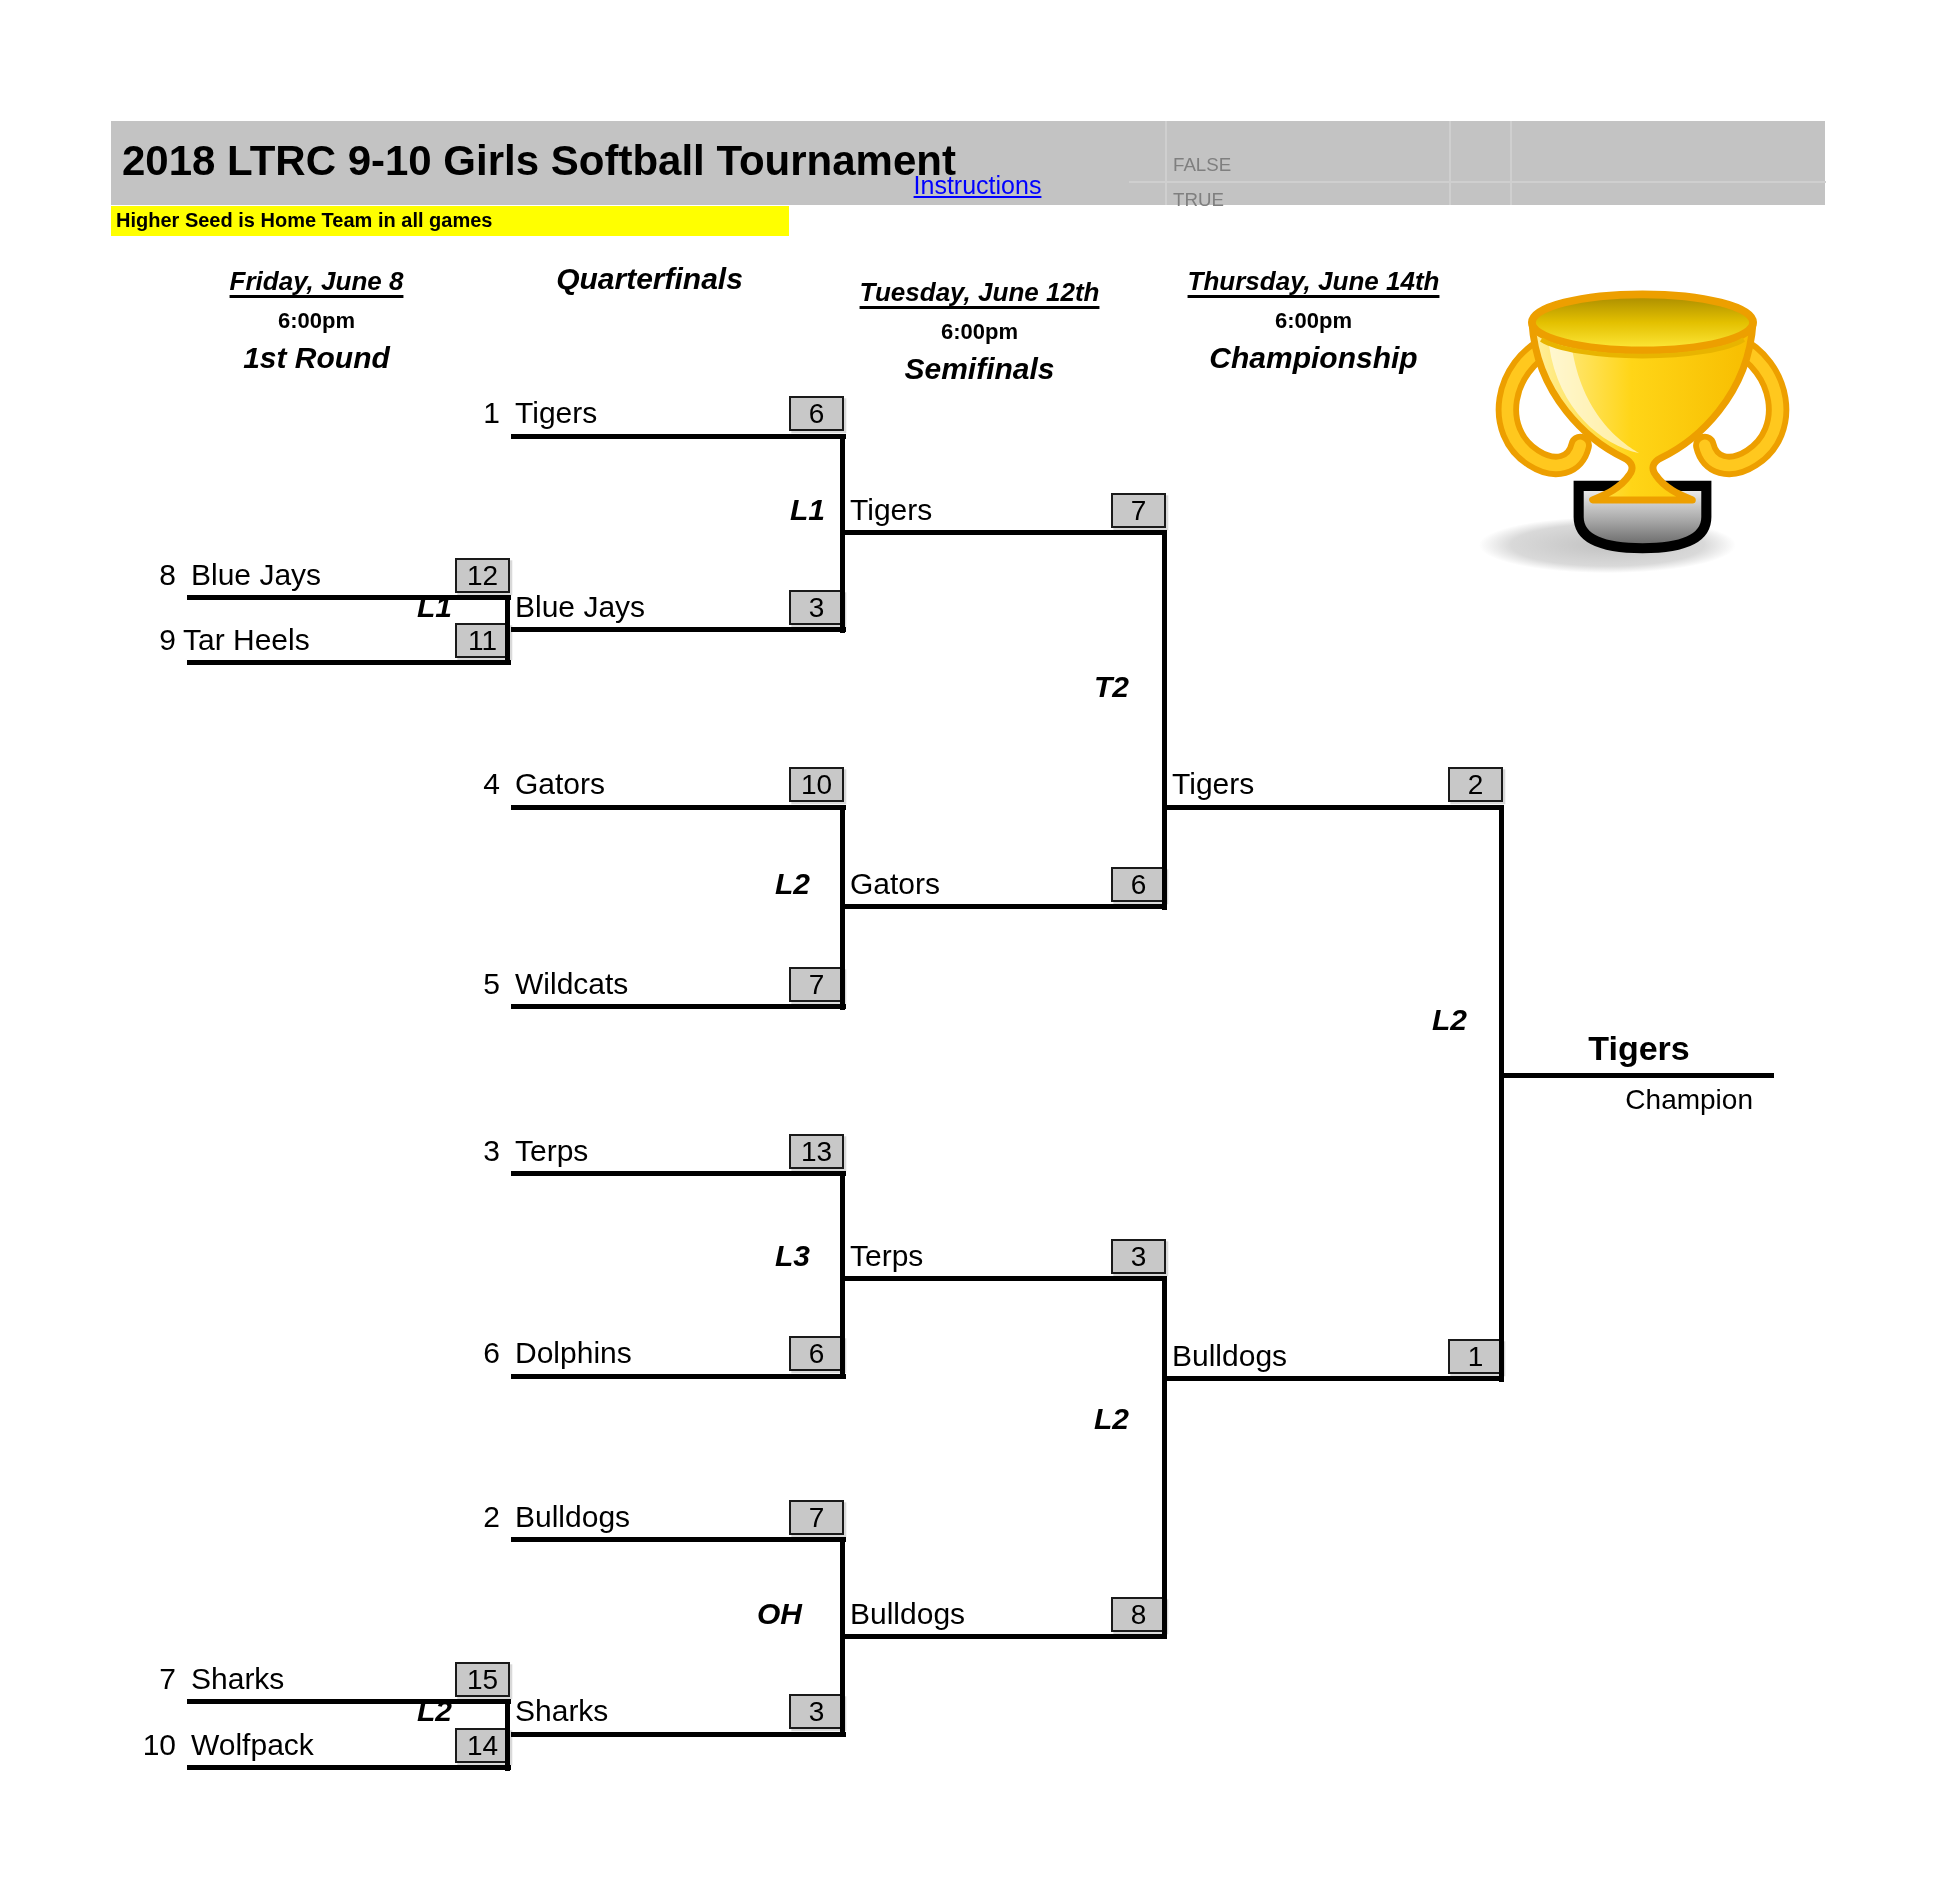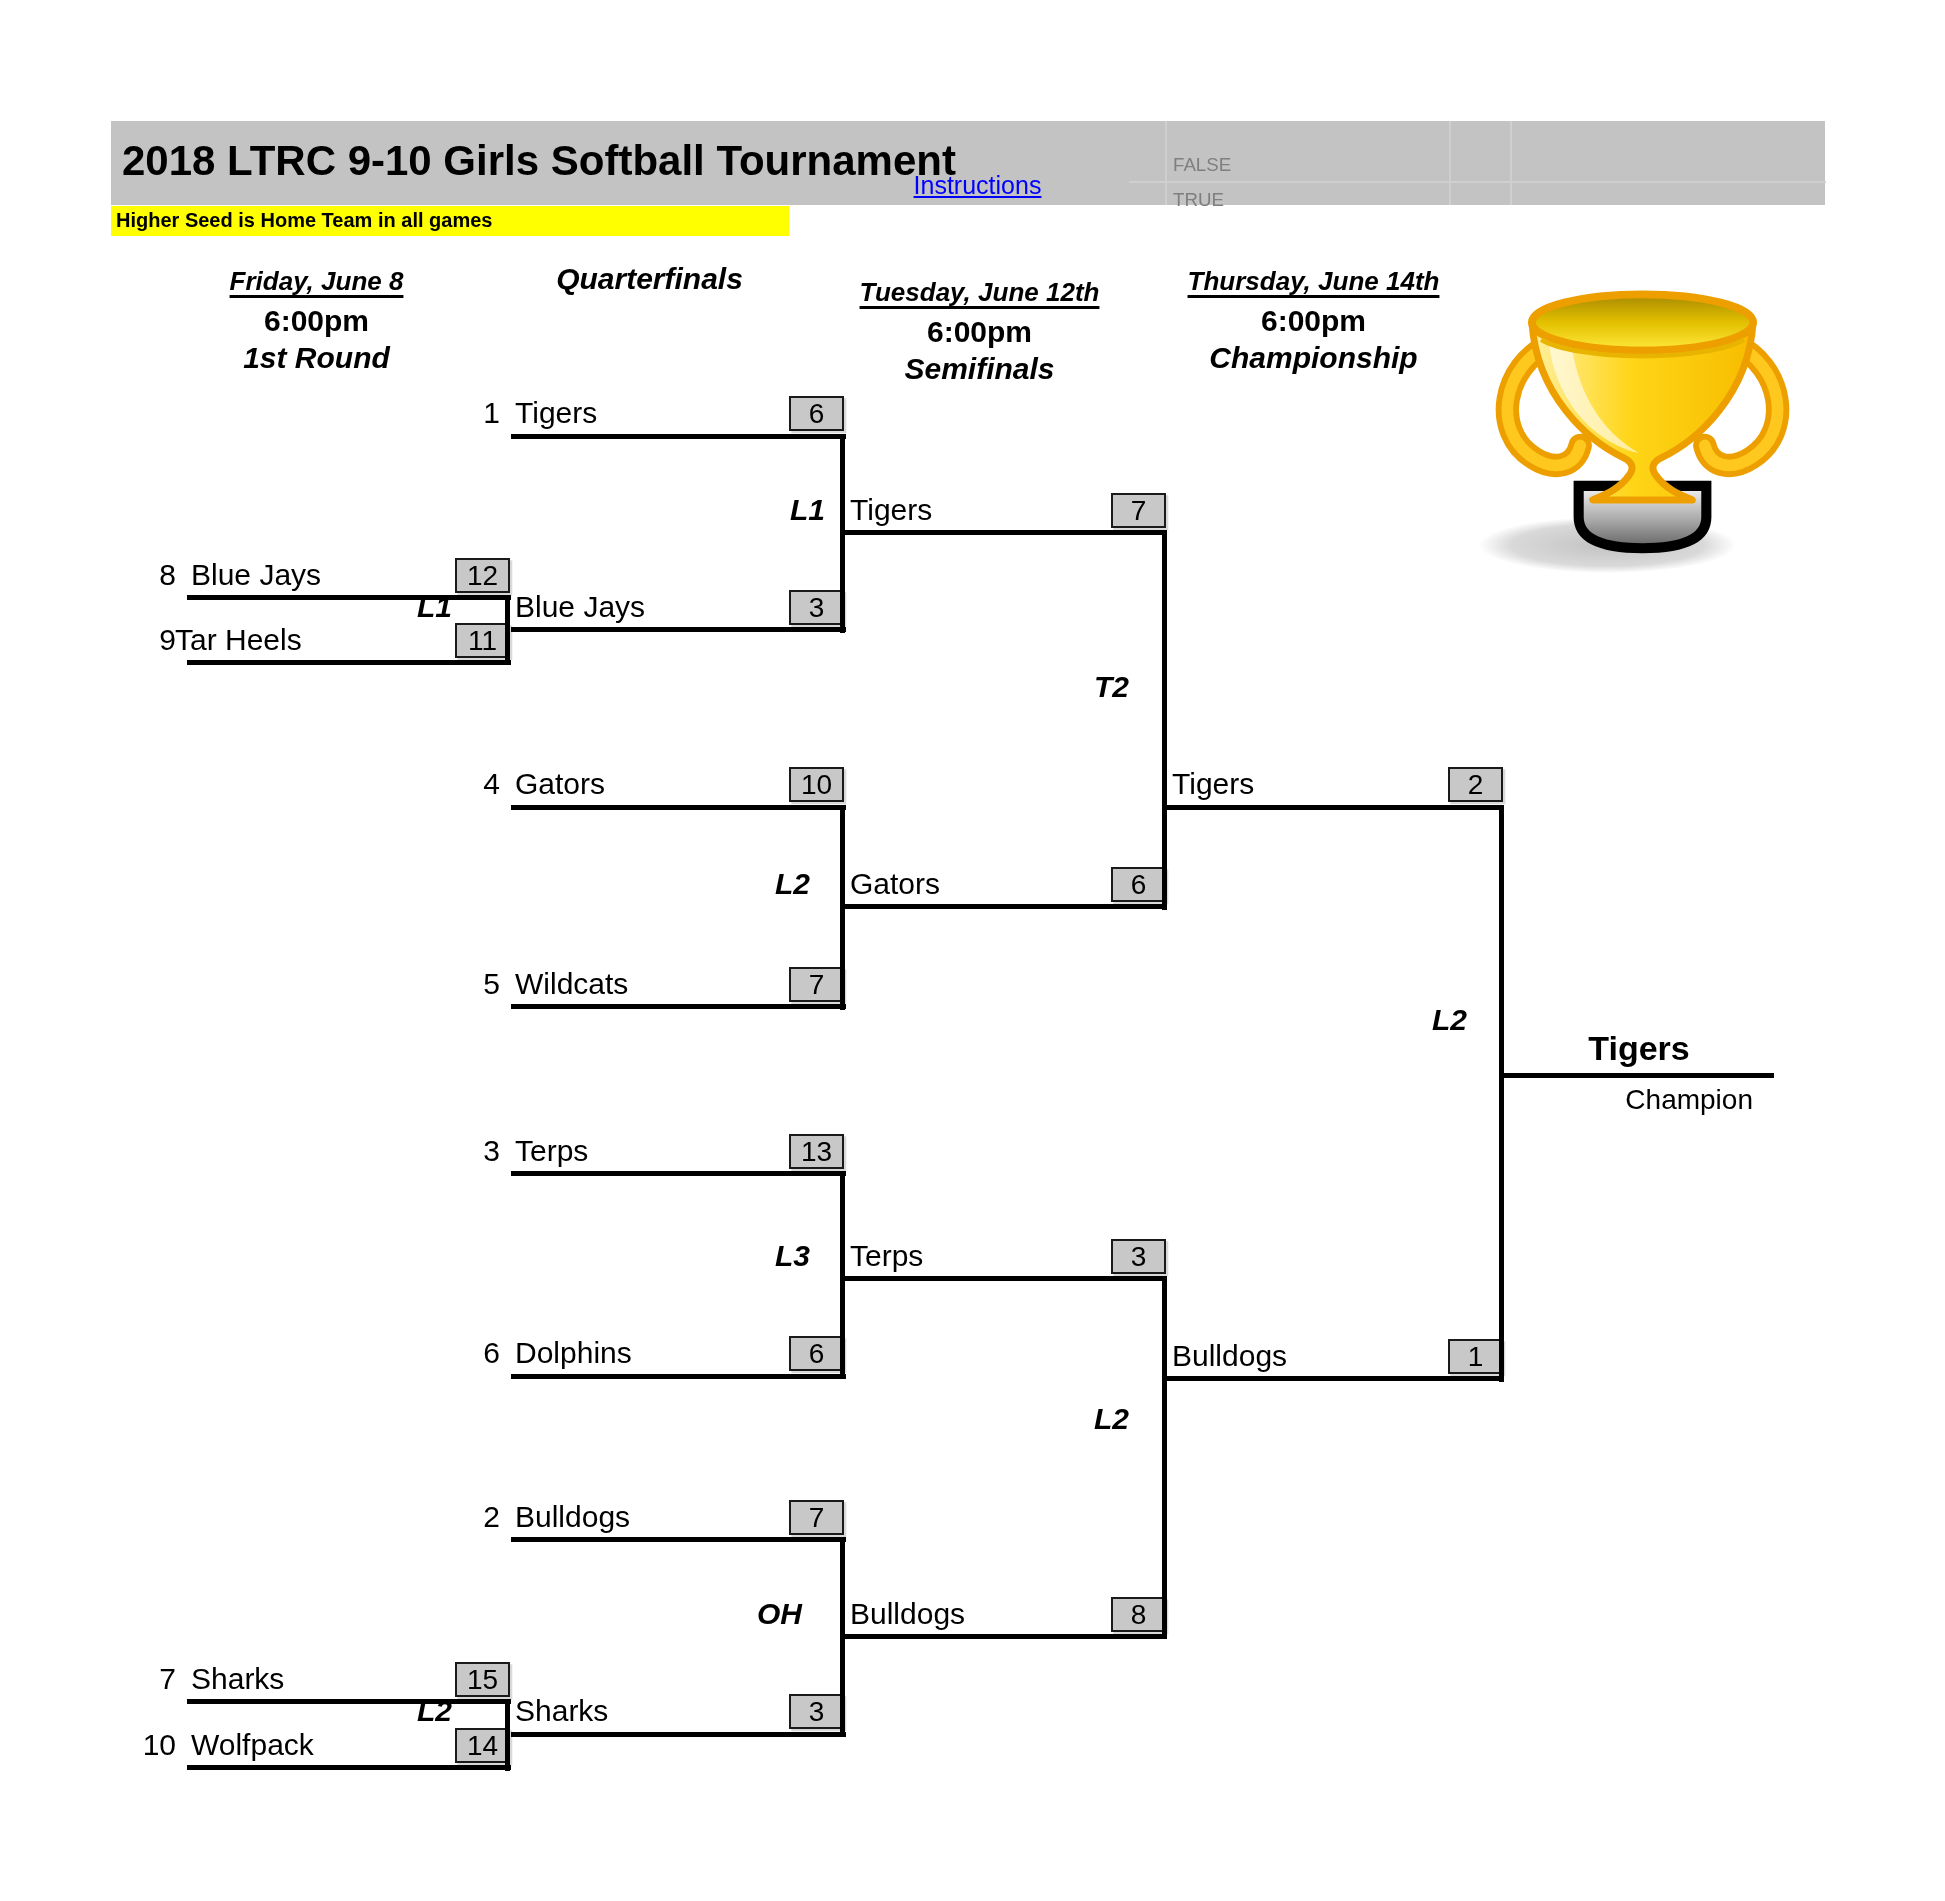--- a/index.html
+++ b/index.html
@@ -13,21 +13,21 @@
   .title{position:absolute;left:122px;top:125px;font-size:42px;font-weight:bold;line-height:72px;white-space:nowrap;}
   .instructions{position:absolute;left:861px;top:170px;width:233px;text-align:center;font-size:25px;line-height:31px;color:#0000ff;text-decoration:underline;cursor:pointer;}
   .flagtxt{position:absolute;font-size:18.7px;line-height:23px;color:#7f7f7f;}
   .gridv{position:absolute;width:1.6px;background:#cfcfcf;top:121px;height:84px;}
   .gridh{position:absolute;height:1.6px;background:#cfcfcf;}
   .banner{position:absolute;left:111px;top:206px;width:678px;height:30px;background:#ffff00;}
   .banner-text{position:absolute;left:116px;top:205px;font-size:20px;font-weight:bold;line-height:31px;white-space:nowrap;}
   
   .rh{position:absolute;width:405px;text-align:center;}
   .rh-date{font-size:26px;font-weight:bold;font-style:italic;line-height:42px;text-decoration:underline;text-decoration-thickness:3.1px;text-underline-offset:5.4px;}
-  .rh-time{font-size:30px;font-weight:bold;line-height:37px;}
+  .rh-time{font-size:22px;font-weight:bold;line-height:37px;}
   .rh-name{font-size:30px;font-weight:bold;font-style:italic;line-height:37px;}
   
   .hline{position:absolute;height:5.4px;background:#000;}
   .vline{position:absolute;width:5.4px;background:#000;}
   .tname{position:absolute;font-size:30px;line-height:40px;white-space:nowrap;}
   .seed{position:absolute;width:86px;text-align:right;font-size:30px;line-height:40px;}
   .score{position:absolute;width:51px;height:31px;background:#c8c8c8;border:2.3px solid #1a1a1a;font-size:28px;line-height:31px;text-align:center;box-shadow:2.3px 2.3px 0 rgba(0,0,0,0.15);}
   .glabel{position:absolute;width:156px;text-align:right;font-size:30px;font-weight:bold;font-style:italic;line-height:40px;}
   .champ-name{position:absolute;left:1504px;top:1027px;width:270px;text-align:center;font-size:34px;font-weight:bold;line-height:42px;}
   .champ-cap{position:absolute;left:1475px;top:1082px;width:270px;text-align:right;font-size:28px;line-height:36px;margin-left:8px;}
@@ -105,21 +105,21 @@
 
   <div>
     <div class="hline" style="left:187px;top:595px;width:324px"></div>
     <div class="seed" style="left:90px;top:555px">8</div>
     <div class="tname" style="left:191px;top:555px">Blue Jays</div>
     <div class="score" style="left:455px;top:558px">12</div>
   </div>
   <div>
     <div class="hline" style="left:187px;top:660px;width:324px"></div>
     <div class="seed" style="left:90px;top:620px">9</div>
-    <div class="tname" style="left:175px;top:620px">Tar Heels</div>
+    <div class="tname" style="left:183px;top:620px">Tar Heels</div>
     <div class="score" style="left:455px;top:623px">11</div>
   </div>
   <div>
     <div class="hline" style="left:187px;top:1699px;width:324px"></div>
     <div class="seed" style="left:90px;top:1659px">7</div>
     <div class="tname" style="left:191px;top:1659px">Sharks</div>
     <div class="score" style="left:455px;top:1662px">15</div>
   </div>
   <div>
     <div class="hline" style="left:187px;top:1765px;width:324px"></div>

